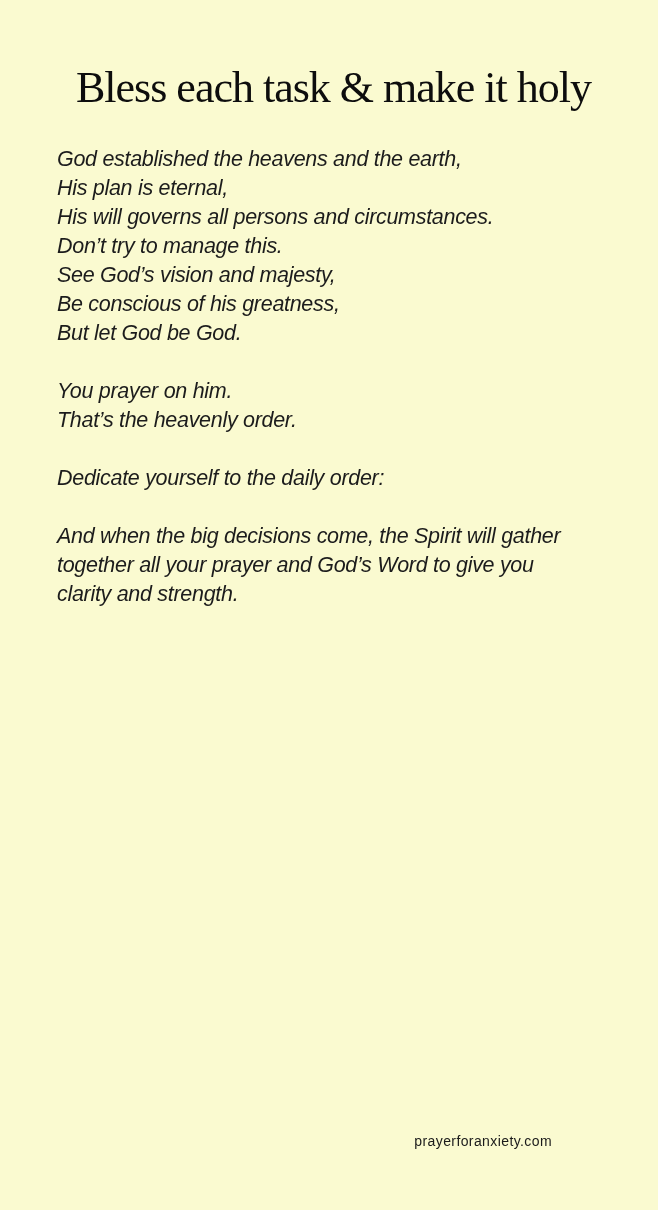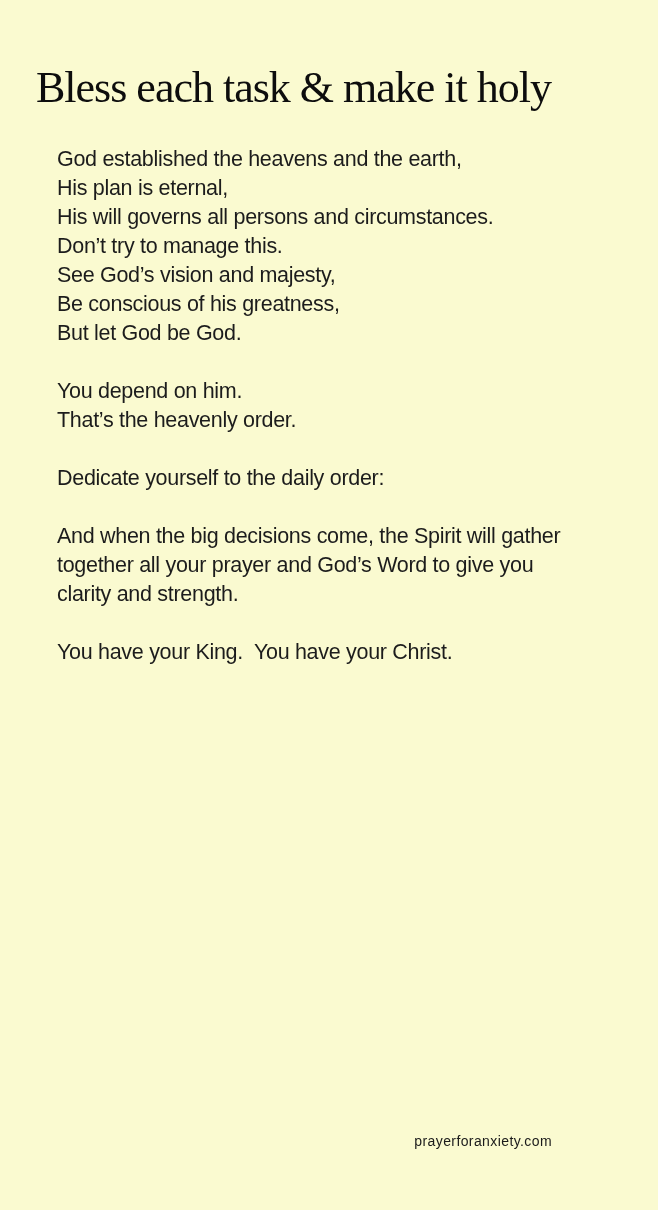--- a/index.html
+++ b/index.html
@@ -15,33 +15,34 @@
     overflow: hidden;
   }
   .page {
     position: relative;
     width: 658px;
     height: 1210px;
     box-sizing: border-box;
   }
   .page-title {
     margin: 0;
-    padding: 62px 20px 0 36px;
+    padding: 62px 20px 0 76px;
     font-family: "Liberation Serif", "DejaVu Serif", serif;
     font-weight: 400;
     font-size: 44px;
     line-height: 1.2;
     letter-spacing: -1px;
     color: #0d0d0d;
     white-space: nowrap;
   }
   .content {
     margin-top: 30px;
     padding-left: 57px;
     padding-right: 32px;
+    font-style: italic;
   }
   .content p {
     margin: 0 0 29px 0;
     font-size: 21.5px;
     line-height: 29px;
     letter-spacing: -0.3px;
     white-space: pre-wrap;
     color: #1c1c1c;
   }
   .website-credit {
@@ -61,24 +62,23 @@
   <h1 class="page-title">Bless each task &amp; make it holy</h1>
 
   <div class="content">
     <p>God established the heavens and the earth,
 His plan is eternal,
 His will governs all persons and circumstances.
 Don’t try to manage this.
 See God’s vision and majesty,
 Be conscious of his greatness,
 But let God be God.</p>
-    <p>You depend on him.
+    <p>You prayer on him.
 That’s the heavenly order.</p>
     <p>Dedicate yourself to the daily order:</p>
     <p>And when the big decisions come, the Spirit will gather
 together all your prayer and God’s Word to give you
 clarity and strength.</p>
-    <p>You have your King.  You have your Christ.</p>
   </div>
 
   <div class="website-credit">prayerforanxiety.com</div>
 
 </div>
 
 </body></html>

